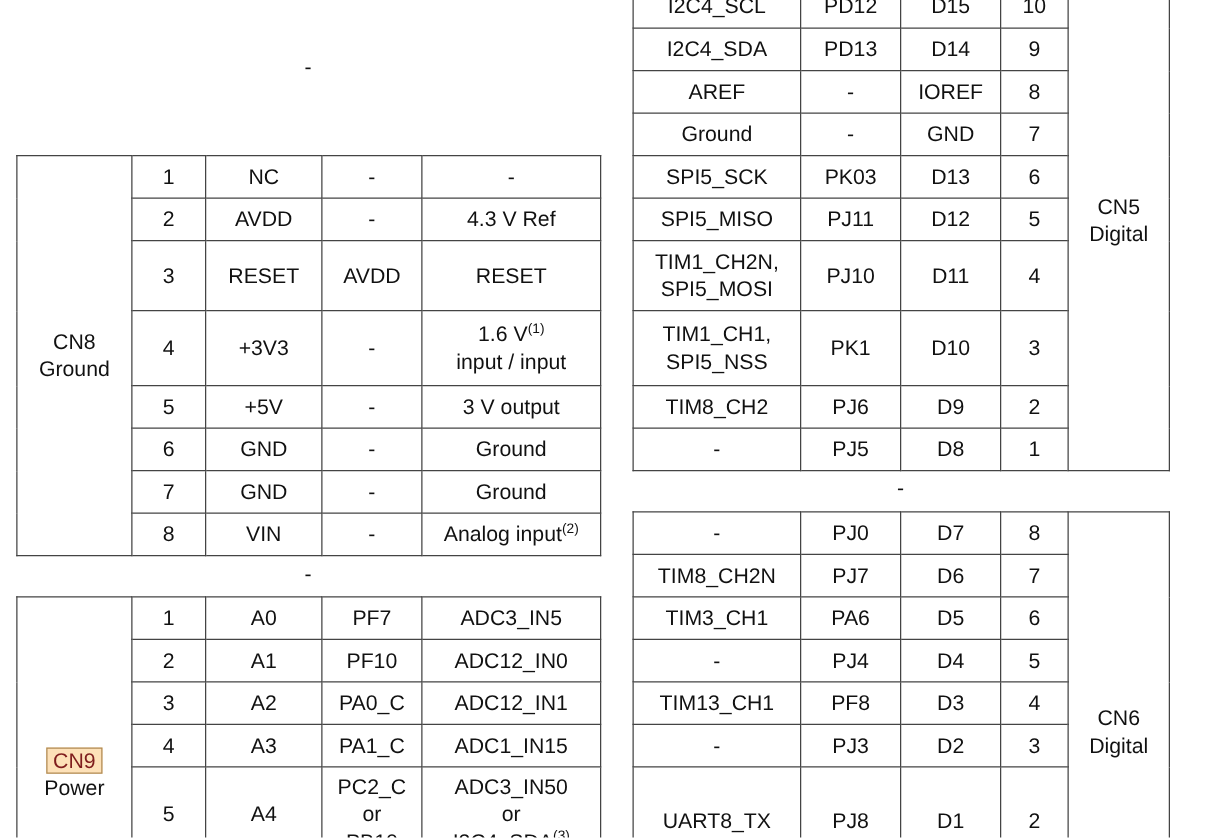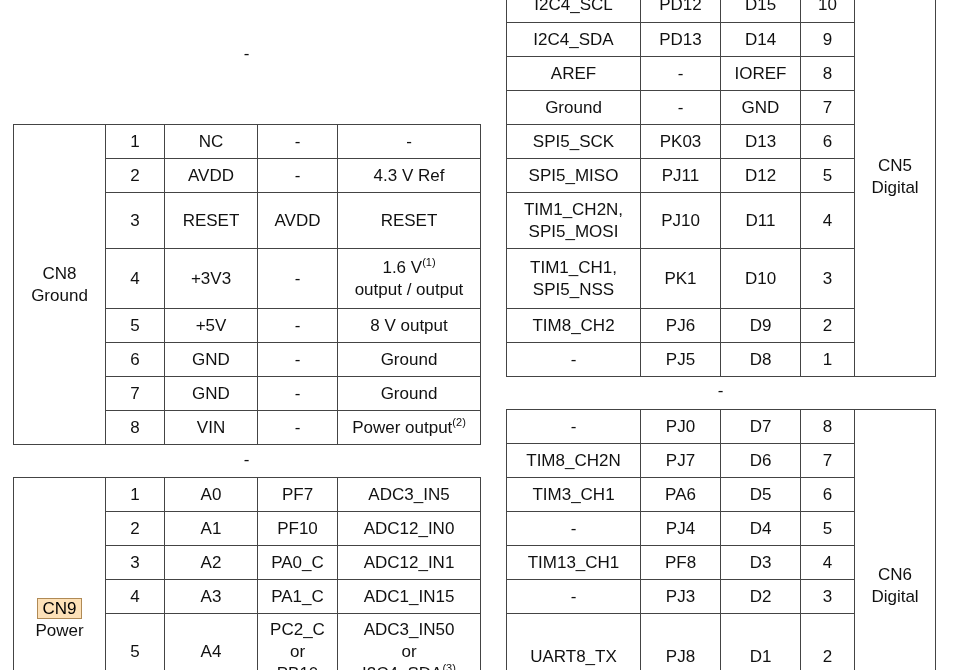--- a/index.html
+++ b/index.html
@@ -2,21 +2,21 @@
 <html><head>
 <meta charset="utf-8">
 <style>
   html, body { margin:0; padding:0; background:#ffffff; }
   body { width:966px; height:670px; position:relative; overflow:hidden;
          font-family:"Liberation Sans", sans-serif; font-size:17px; color:#111; }
   table { border-collapse:collapse; position:absolute; table-layout:fixed; }
   td { border:1px solid #444; text-align:center; vertical-align:middle; padding:0; line-height:22px; }
   .gap { position:absolute; text-align:center; font-size:17px; }
   sup { font-size:11px; vertical-align:7px; line-height:0; }
-  .hl { background:#fde1b8; border:1px solid #b08a55; color:#000000; padding:0 4px; }
+  .hl { background:#fde1b8; border:1px solid #b08a55; color:#7f1d1d; padding:0 4px; }
 </style>
 </head>
 <body>
 
 <div class="gap" style="left:13px;width:467px;top:44px;">-</div>
 <div class="gap" style="left:13px;width:467px;top:450px;">-</div>
 <div class="gap" style="left:506px;width:429px;top:381px;">-</div>
 
 <table style="left:13px;top:124px;width:467px;">
   <colgroup>
@@ -48,46 +48,46 @@
     <td>RESET</td>
     <td>AVDD</td>
     <td>RESET</td>
   </tr>
   <tr style="height:60px">
     <td>4</td>
     <td>+3V3</td>
     <td>-</td>
     <td>
       <div><span>1.6 V</span><sup>(1)</sup></div>
-      <div>output / output</div>
+      <div>input / input</div>
     </td>
   </tr>
   <tr style="height:34px">
     <td>5</td>
     <td>+5V</td>
     <td>-</td>
-    <td>8 V output</td>
+    <td>3 V output</td>
   </tr>
   <tr style="height:34px">
     <td>6</td>
     <td>GND</td>
     <td>-</td>
     <td>Ground</td>
   </tr>
   <tr style="height:34px">
     <td>7</td>
     <td>GND</td>
     <td>-</td>
     <td>Ground</td>
   </tr>
   <tr style="height:34px">
     <td>8</td>
     <td>VIN</td>
     <td>-</td>
-    <td><span>Power output</span><sup>(2)</sup></td>
+    <td><span>Analog input</span><sup>(2)</sup></td>
   </tr>
 </tbody>
   </table>
 
 <table style="left:13px;top:477px;width:467px;">
   <colgroup>
       <col style="width:92px">
       <col style="width:59px">
       <col style="width:93px">
       <col style="width:80px">

